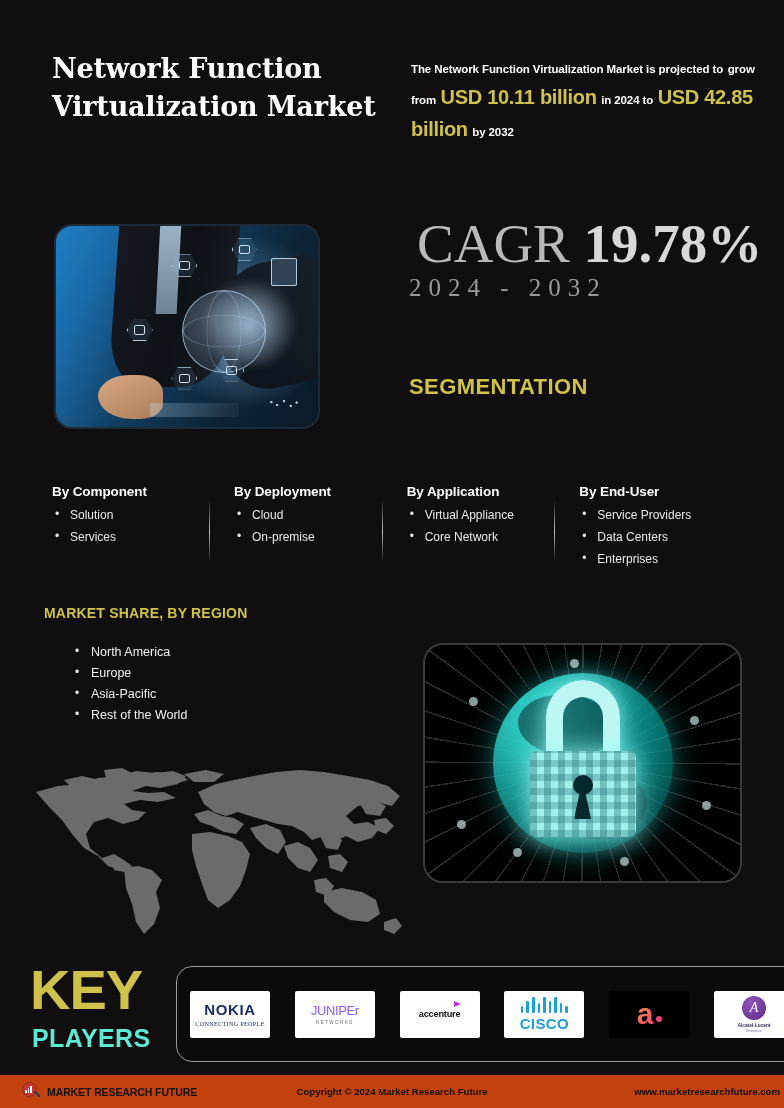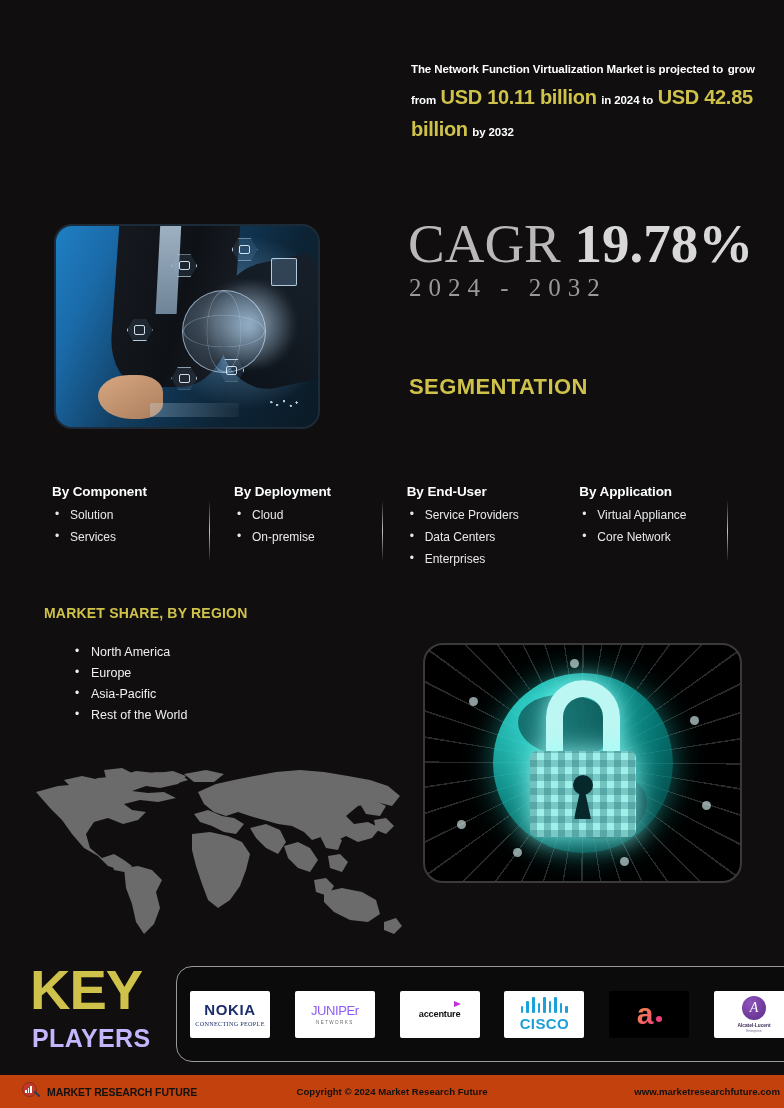--- a/index.html
+++ b/index.html
@@ -109,21 +109,21 @@
       radial-gradient(circle at 80% 42%, rgba(220,240,255,.8) 0 1px, transparent 1.4px);
   }
 
   
   .cagr {
     position:absolute; left:408px; top:216px; width:360px;
     font-family:"Liberation Serif", serif;
     font-size:55px; line-height:1; color:#b9b9b9; white-space:nowrap;
   }
   .cagr b { font-weight:700; color:#d8d8d8; }
-  .cagr .lite { font-weight:400; }
+  .cagr .lite { font-weight:400;margin-left:9px; }
   .years {
     position:absolute; left:409px; top:274px;
     font-family:"Liberation Serif", serif;
     font-size:25px; color:#9a9a9a; letter-spacing:7px; font-weight:400;
   }
 
   
   .seg-head {
     position:absolute; left:409px; top:374px;
     font-size:22px; font-weight:700; color:#cfc24a; letter-spacing:.4px;
@@ -224,21 +224,21 @@
     background:rgba(225,250,250,.62);
   }
 
   
   .kp-key {
     position:absolute; left:30px; top:962px;
     font-size:56px; font-weight:700; color:#cfc24a; letter-spacing:-1px; line-height:1;
   }
   .kp-players {
     position:absolute; left:32px; top:1026px;
-    font-size:25px; font-weight:700; color:#c4b5fd; letter-spacing:.4px; line-height:1;
+    font-size:25px; font-weight:700; color:#5eead4; letter-spacing:.4px; line-height:1;
   }
   .kp-box {
     position:absolute; left:176px; top:966px; width:632px; height:96px;
     border:1.6px solid #9a9a9a; border-radius:16px; background:#0b0b0b;
     display:flex; align-items:center; justify-content:space-between;
     padding:0 13px;
   }
   .logo {
     width:80px; height:47px; background:#ffffff; border-radius:2px;
     display:flex; flex-direction:column; align-items:center; justify-content:center;
@@ -295,20 +295,21 @@
   .f-brand .txt { font-size:10.5px; font-weight:700; color:#111; letter-spacing:-.1px; }
   .f-copy { position:absolute; left:50%; transform:translateX(-50%);
     font-size:9.6px; font-weight:700; color:#111; }
   .f-url { position:absolute; right:4px; font-size:9.6px; font-weight:700; color:#111; }
 </style>
 </head>
 <body>
 
 <div class="poster">
 
+  <div class="title">Network Function Virtualization Market</div>
 
   <div class="blurb">
     <span class="sm">The Network Function Virtualization Market is projected to</span>
     <span class="sm">grow from</span>
     <span class="big">USD 10.11 billion</span>
     <span class="sm">in 2024 to</span>
     <span class="big">USD 42.85 billion</span>
     <span class="sm">by 2032</span>
   </div>
 
@@ -358,34 +359,34 @@
     </div>
     <div class="seg-col">
       <h4>By Deployment</h4>
       <ul>
         <li>Cloud</li>
         <li>On-premise</li>
       </ul>
       <div class="divider"></div>
     </div>
     <div class="seg-col">
+      <h4>By Application</h4>
+      <ul>
+        <li>Virtual Appliance</li>
+        <li>Core Network</li>
+      </ul>
+      <div class="divider"></div>
+    </div>
+    <div class="seg-col">
       <h4>By End-User</h4>
       <ul>
         <li>Service Providers</li>
         <li>Data Centers</li>
         <li>Enterprises</li>
       </ul>
-    </div>
-    <div class="seg-col">
-      <h4>By Application</h4>
-      <ul>
-        <li>Virtual Appliance</li>
-        <li>Core Network</li>
-      </ul>
-      <div class="divider"></div>
     </div>
   </div>
 
   <div class="ms-head">MARKET SHARE, BY REGION</div>
   <ul class="ms-list">
     <li>North America</li>
     <li>Europe</li>
     <li>Asia-Pacific</li>
     <li>Rest of the World</li>
   </ul>

